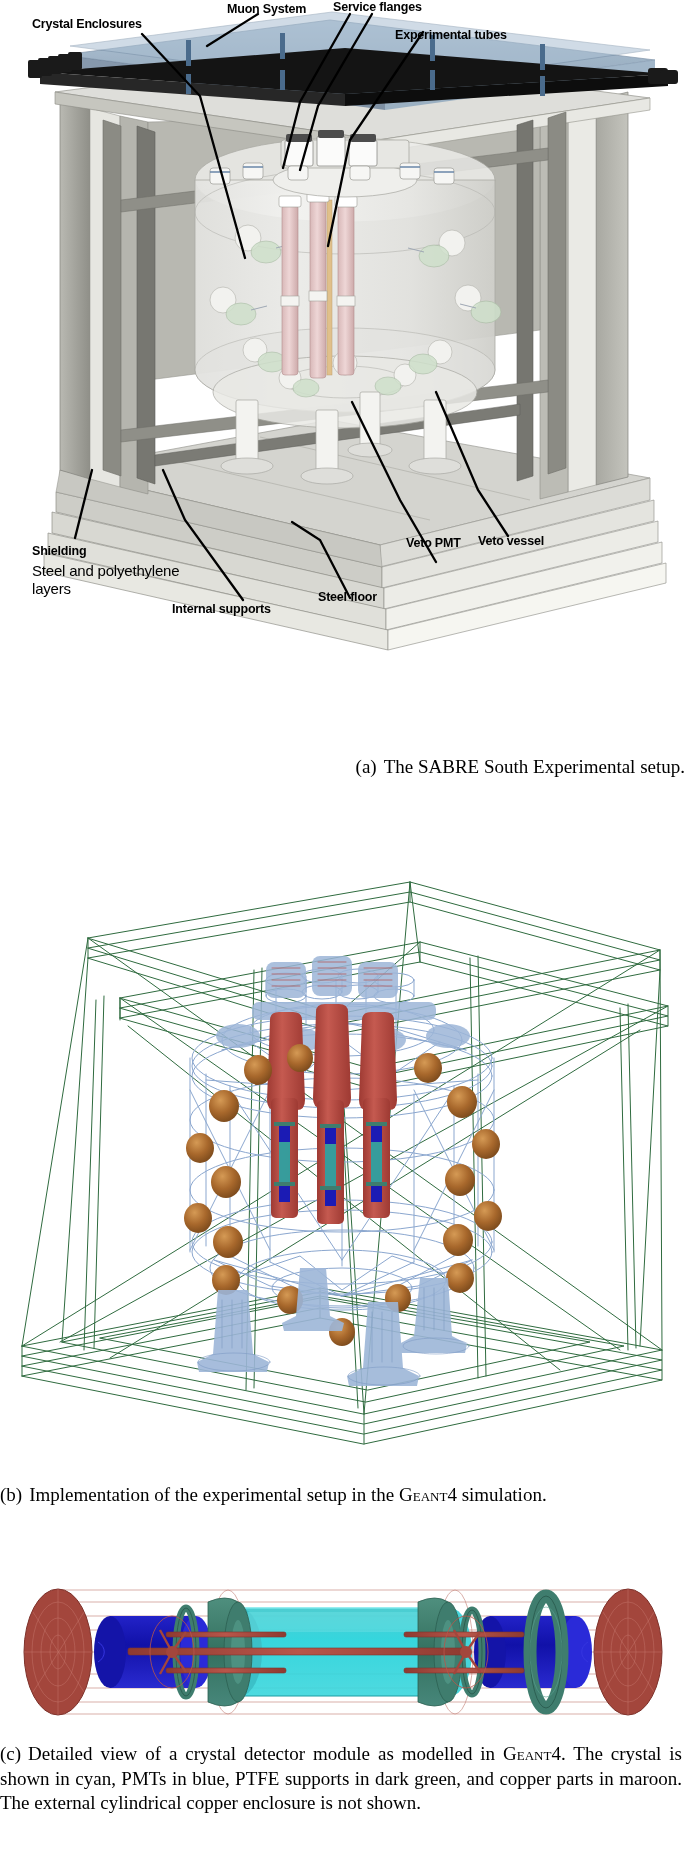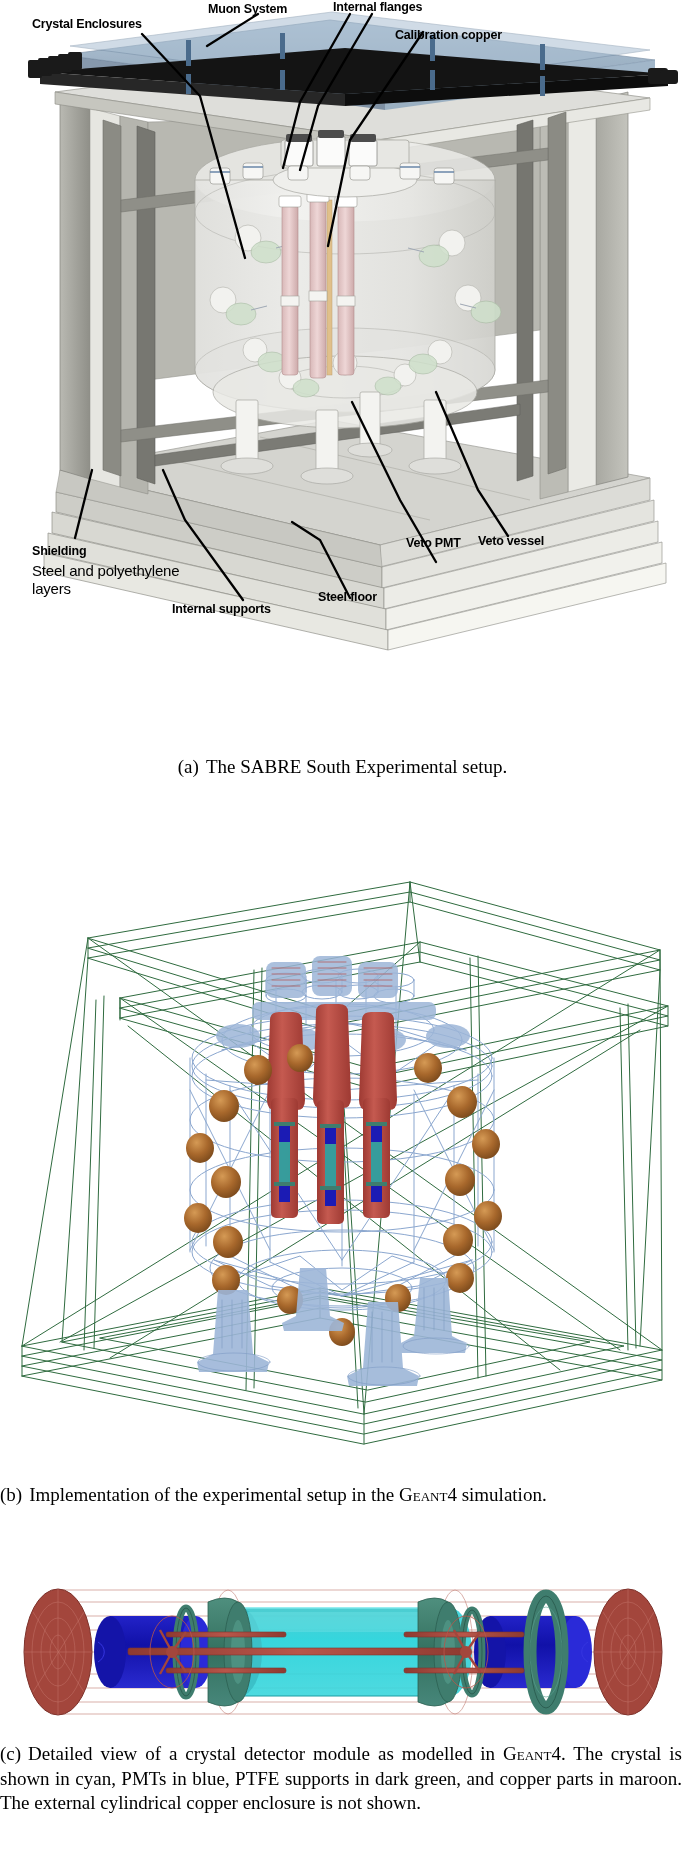--- a/index.html
+++ b/index.html
@@ -36,21 +36,21 @@
   .caption{
     position:absolute;
     font-family:"Liberation Serif", serif;
     font-size:19px;
     line-height:1.30;
     color:#000;
     text-align:justify;
   }
   .caption .tag{margin-right:7px;}
   .sc{font-variant:small-caps;}
-  .cap-center{text-align:center;}
+  .cap-center{text-align:right;}
 </style>
 </head>
 <body>
 
 <div class="page">
 
   <div class="panel" style="top:0;height:745px;">
     <svg width="685" height="745" viewBox="0 0 685 745">
       <defs>
         <linearGradient id="gWallL" x1="0" y1="0" x2="1" y2="0">
@@ -274,23 +274,23 @@
         <path d="M423,32 L350,140 L328,246"></path>
         <path d="M75,538 L92,470"></path>
         <path d="M243,600 L185,520 L163,470"></path>
         <path d="M350,598 L320,540 L292,522"></path>
         <path d="M436,562 L400,500 L352,402"></path>
         <path d="M508,536 L478,490 L436,392"></path>
       </g>
     </svg>
 
     <div class="callout" style="left:32px;top:17px;">Crystal Enclosures</div>
-    <div class="callout" style="left:208px;top:2px;text-align:center;">Muon System</div>
-    <div class="callout" style="left:333px;top:0px;">Internal flanges</div>
-    <div class="callout" style="left:395px;top:28px;">Calibration copper</div>
+    <div class="callout" style="left:227px;top:2px;text-align:center;">Muon System</div>
+    <div class="callout" style="left:333px;top:0px;">Service flanges</div>
+    <div class="callout" style="left:395px;top:28px;">Experimental tubes</div>
 
     <div class="callout" style="left:32px;top:544px;text-align:right;">Shielding</div>
     <div class="callout sub" style="left:32px;top:562px;width:160px;">Steel and polyethylene layers</div>
 
     <div class="callout" style="left:172px;top:602px;">Internal supports</div>
     <div class="callout" style="left:318px;top:590px;">Steel floor</div>
     <div class="callout" style="left:406px;top:536px;">Veto PMT</div>
     <div class="callout" style="left:466px;top:534px;margin-left:12px;">Veto vessel</div>
   </div>
 

